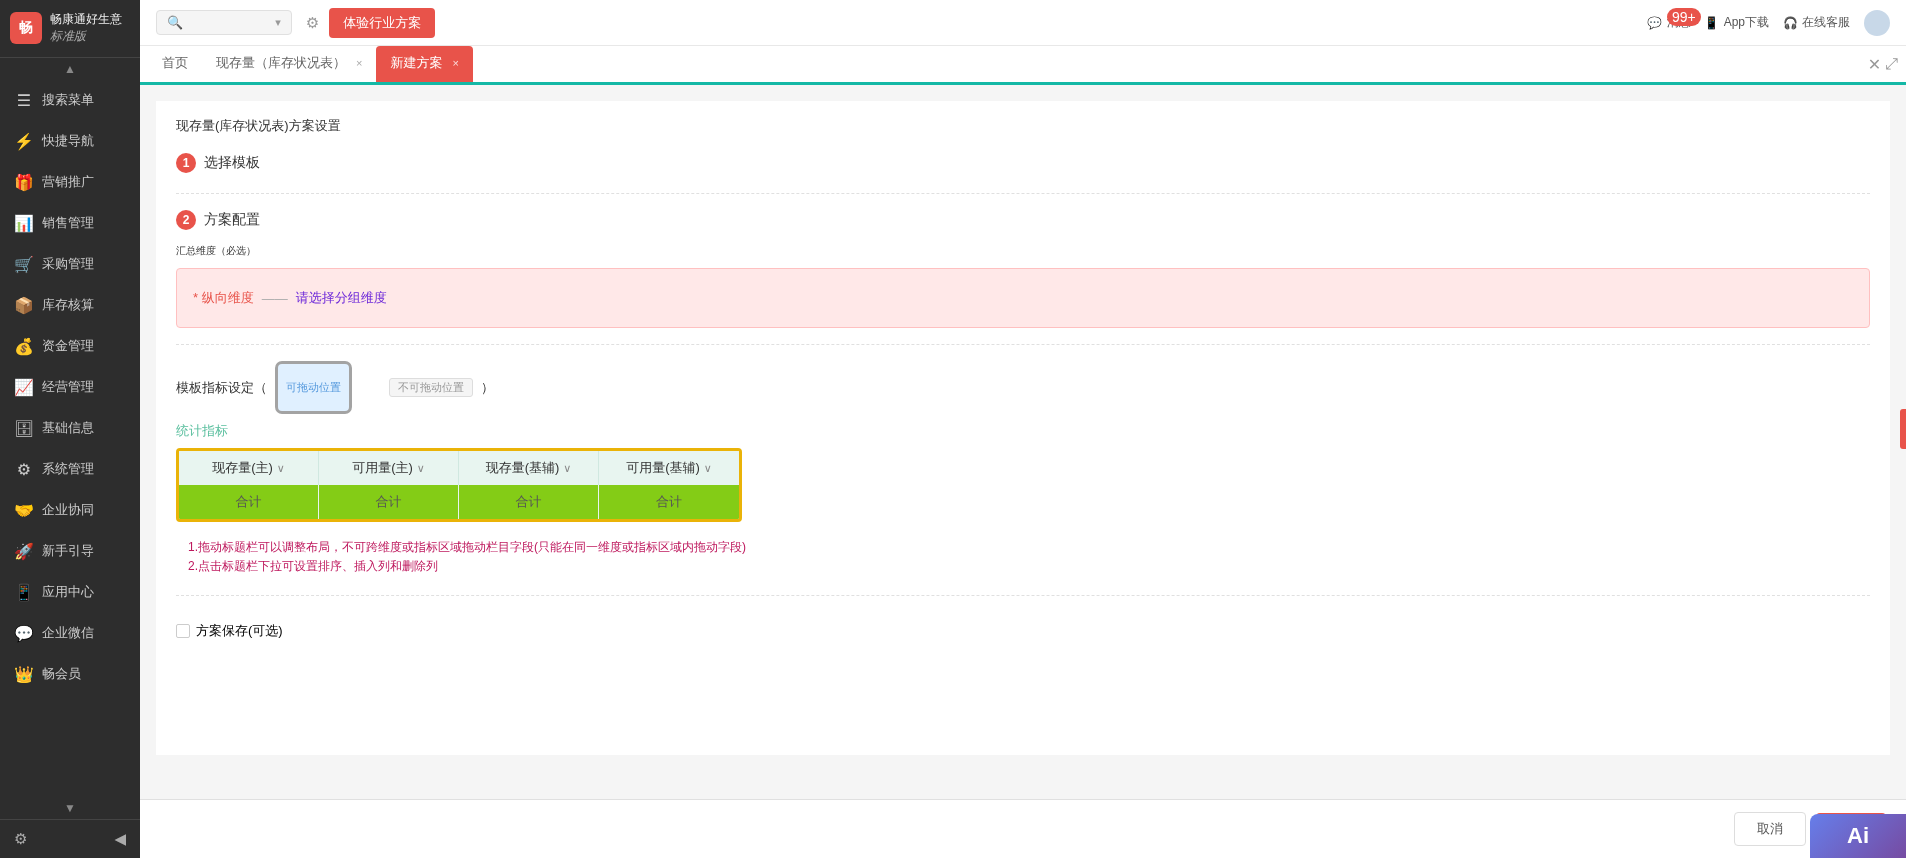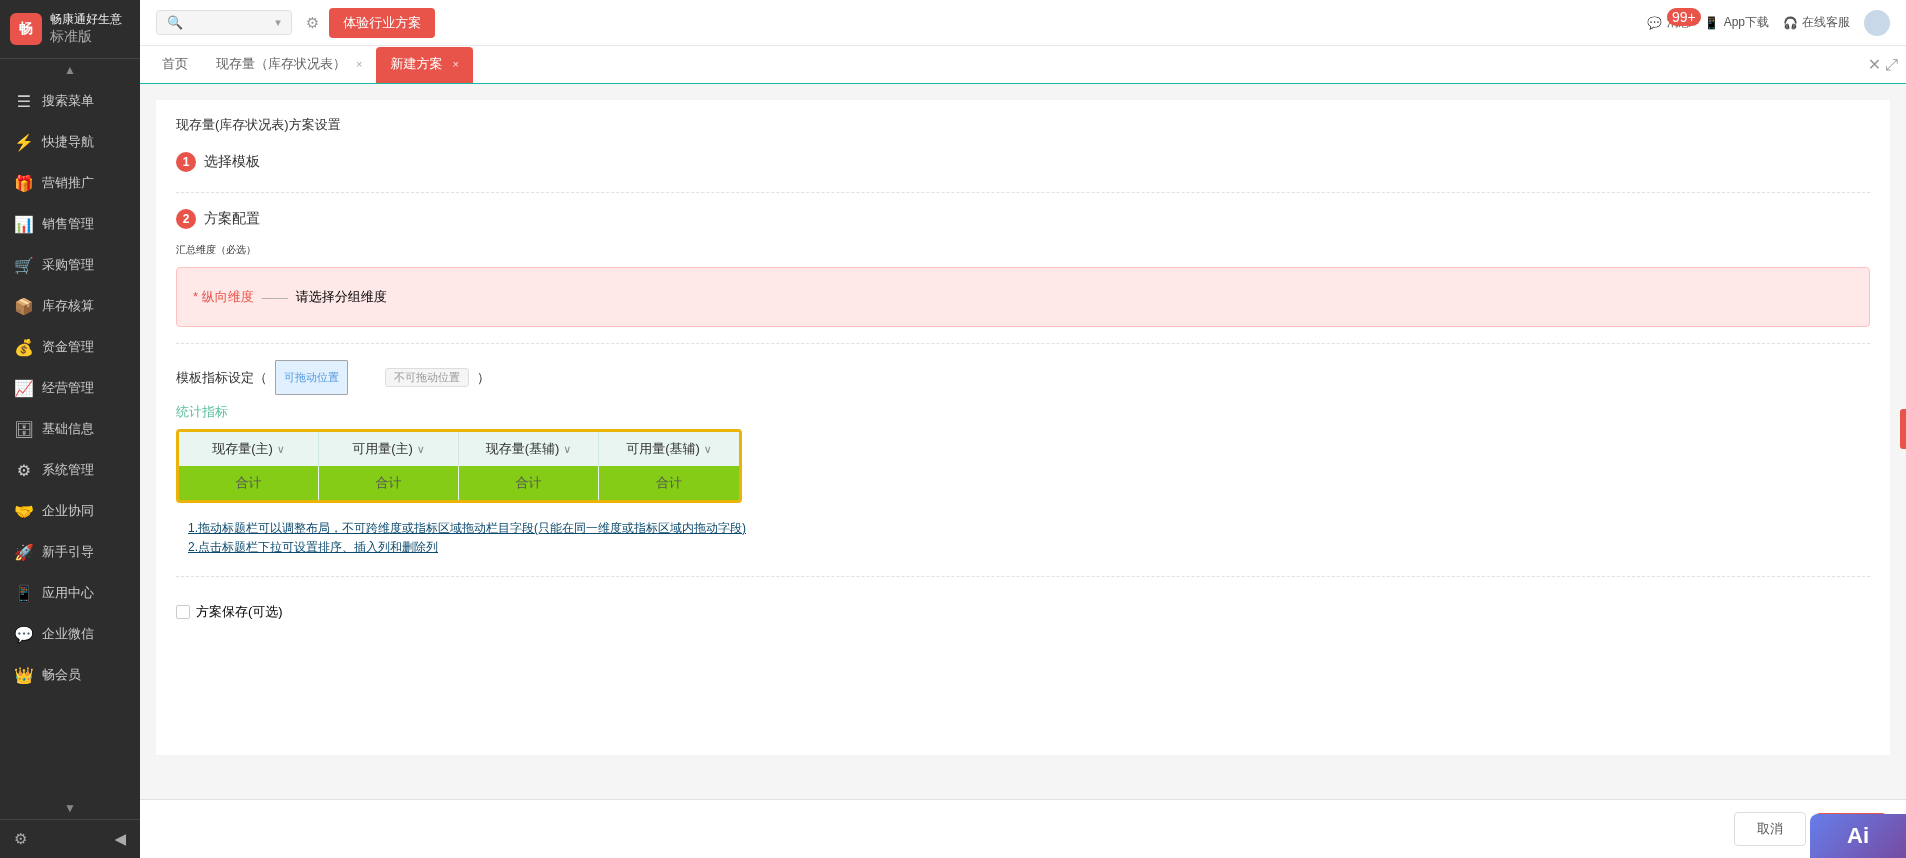--- a/index.html
+++ b/index.html
@@ -103,21 +103,21 @@
     .topbar-app { display: flex; align-items: center; gap: 4px; color: #555; font-size: 12px; cursor: pointer; }
     .topbar-service { display: flex; align-items: center; gap: 4px; color: #555; font-size: 12px; cursor: pointer; }
     .topbar-avatar { background: #ddd; border-radius: 50%; width: 26px; height: 26px; cursor: pointer; }
 
     
     .tabbar {
       background: #fff;
       display: flex;
       align-items: center;
       padding: 0 0 0 8px;
-      border-bottom: 1px solid #14b8a6;
+      border-bottom: 3px solid #14b8a6;
       min-height: 38px;
     }
     .tab {
       display: flex; align-items: center; gap: 6px;
       padding: 8px 14px;
       font-size: 13px; cursor: pointer;
       border-bottom: 2px solid transparent;
       color: #666;
       white-space: nowrap;
     }
@@ -194,25 +194,25 @@
     .required-box {
       background: #ffe8e8;
       border: 1px solid #ffc0c0;
       border-radius: 4px;
       padding: 20px 16px;
       margin-bottom: 14px;
       display: flex; align-items: center; gap: 8px;
     }
     .required-label { color: #e8534a; font-size: 13px; }
     .required-dash { color: #aaa; }
-    .required-placeholder { color: #000000; font-size: 13px; }
+    .required-placeholder { color: #6d28d9; font-size: 13px; }
     .indicator-label { font-size: 13px; color: #333; margin-bottom: 8px; display: flex; align-items: center; gap: 8px; }
     .draggable-badge {
-      background: #e0f0ff; color: #5599dd; border: 1px solid #a3a3a3;
-      border-radius: 1px; padding: 9px 8px; font-size: 11px;
+      background: #e0f0ff; color: #5599dd; border: 3px solid #a3a3a3;
+      border-radius: 7px; padding: 16px 8px; font-size: 11px;
     }
     .non-draggable-badge {
       background: #f5f5f5; color: #999; border: 1px solid #ddd;
       border-radius: 3px; padding: 1px 8px; font-size: 11px;
     }
 
     
     .stats-section { margin-bottom: 10px; }
     .stats-label { color: #5abf9e; font-size: 13px; margin-bottom: 8px; }
     .stats-table {
@@ -241,21 +241,21 @@
       padding: 8px 20px;
       border-right: 1px solid #e8f5f0;
       font-size: 13px; color: #555;
       min-width: 140px;
     }
     .stats-body-cell:last-child { border-right: none; }
 
     
     .tip-section { margin: 14px 0; }
     .tip-title { color: #bbb; font-size: 12px; margin-bottom: 4px; }
-    .tip-item { color: #0c4a6e; font-size: 12px; margin-bottom: 2px; padding-left: 12px; text-decoration: underline; }
+    .tip-item { color: #be185d; font-size: 12px; margin-bottom: 2px; padding-left: 12px; }
 
     
     .bottom-section {
       display: flex; align-items: flex-start; gap: 8px;
       padding: 10px 0;
     }
     .checkbox-item { display: flex; align-items: center; gap: 6px; cursor: pointer; }
     .checkbox-box {
       width: 14px; height: 14px; border: 1px solid #ccc;
       border-radius: 2px; display: flex; align-items: center; justify-content: center;
@@ -299,21 +299,21 @@
     }
   </style>
 </head>
 <body>
 
 <div class="sidebar">
   <div class="sidebar-logo">
     <div class="sidebar-logo-icon">畅</div>
     <div>
       <div class="sidebar-logo-text">畅康通好生意</div>
-      <div class="sidebar-badge" style="font-size:14px;color:#aaa;">标准版</div>
+      <div class="sidebar-badge" style="font-size:12px;color:#aaa;font-style:italic;">标准版</div>
     </div>
   </div>
   <div class="sidebar-up-arrow">▲</div>
   <div class="sidebar-scroll">
 
   <div class="sidebar-item">
         <span class="sidebar-item-icon">☰</span>
         <span>搜索菜单</span>
       </div>
       <div class="sidebar-item">

